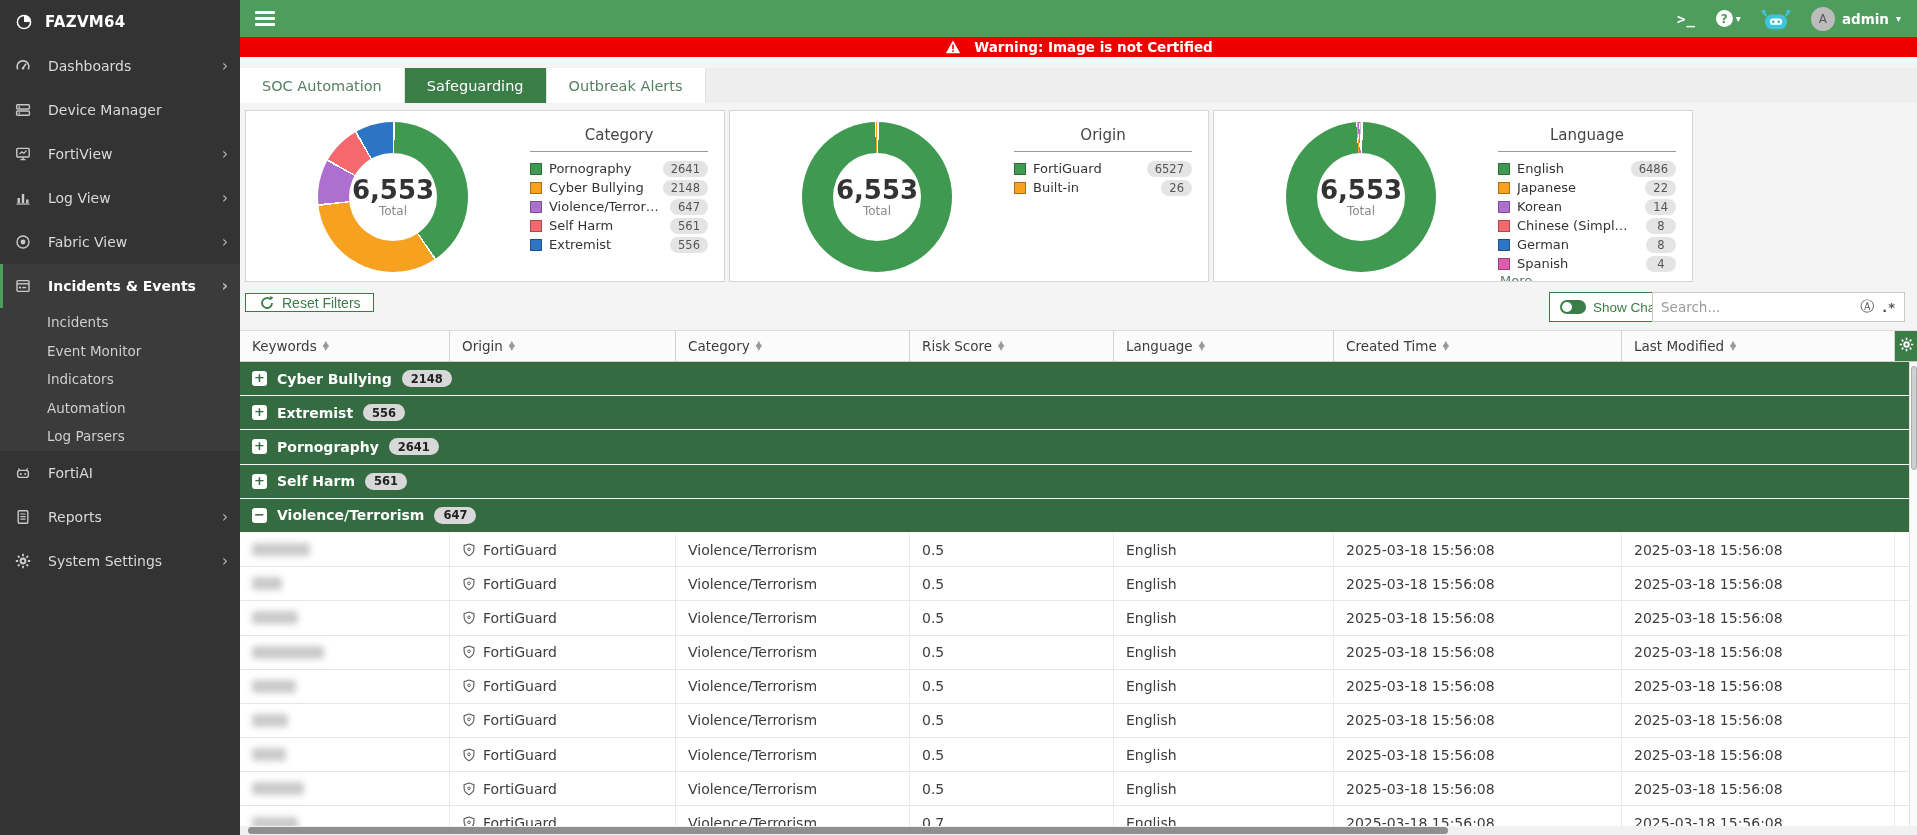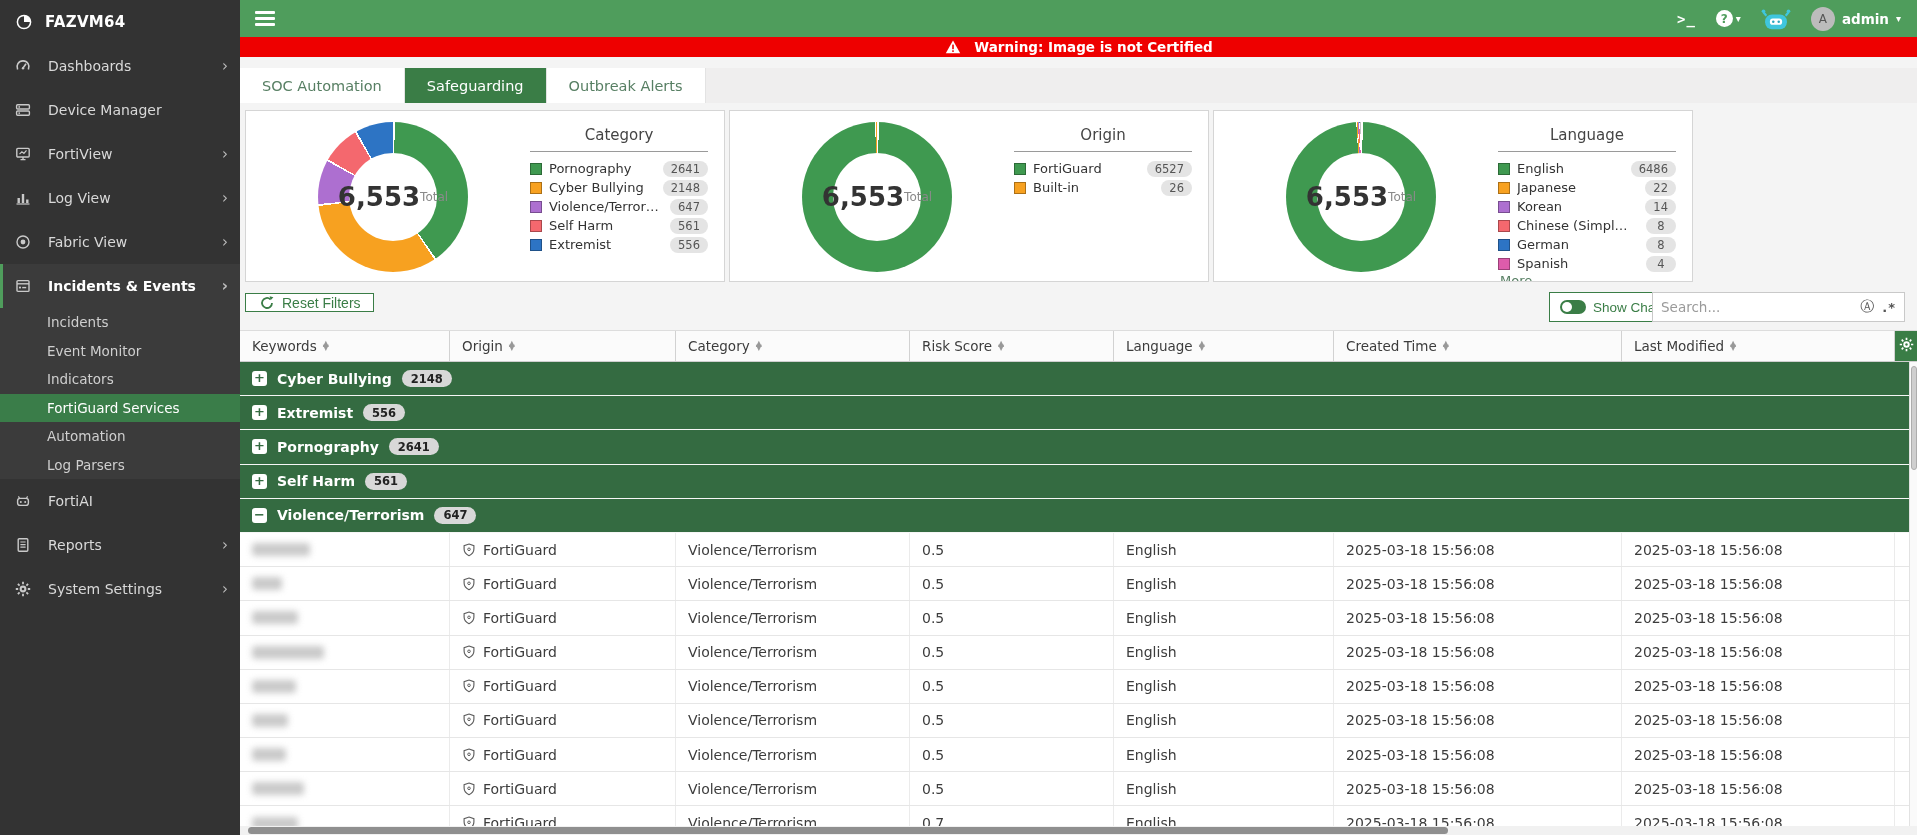--- a/index.html
+++ b/index.html
@@ -41,21 +41,21 @@
   
   .tabbar { position:absolute; left:240px; top:68px; width:1677px; height:35px; background:#efeeee; display:flex; }
   .tab { height:35px; display:flex; align-items:center; padding:0 22px; font-size:14.5px; color:#577f63; background:#fff; cursor:pointer; border-right:1px solid #e3e3e3; }
   .tab.active { background:#3a7d46; color:#fff; font-weight:normal; }
 
   
   .panel { position:absolute; top:110px; width:480px; height:172px; background:#fff; border:1px solid #d5d5d5; overflow:hidden; display:flex; }
   .donut-wrap { position:relative; width:150px; height:150px; margin:11px 0 0 72px; flex:0 0 150px; }
   .donut { position:absolute; inset:0; border-radius:50%; }
   .donut-hole { position:absolute; left:50%; top:50%; width:88px; height:88px; margin:-44px 0 0 -44px; background:#fff; border-radius:50%; }
-  .donut-center { position:absolute; inset:0; display:flex; flex-direction:row; align-items:center; justify-content:center; z-index:2; }
+  .donut-center { position:absolute; inset:0; display:flex; flex-direction:column; align-items:center; justify-content:center; z-index:2; }
   .donut-total { font-size:26px; font-weight:bold; color:#333; line-height:1.1; }
   .donut-total-label { font-size:12px; color:#8a8a8a; }
   .legend { width:178px; margin-left:auto; margin-right:16px; padding-top:15px; }
   .legend-title { text-align:center; font-size:15px; color:#444; padding-bottom:7px; border-bottom:1px solid #9a9a9a; margin-bottom:7px; }
   .legend-item { display:flex; align-items:center; height:19px; font-size:13px; color:#333; gap:7px; }
   .legend-swatch { width:12px; height:12px; flex:0 0 12px; border:1px solid rgba(0,0,0,.3); }
   .legend-label { flex:1; white-space:nowrap; overflow:hidden; text-overflow:ellipsis; max-width:112px; }
   .legend-badge { margin-left:auto; background:#e4e4e4; color:#555; font-size:11.5px; border-radius:9px; padding:1px 8px; min-width:30px; text-align:center; }
   .legend-more { font-size:13px; color:#577f63; padding-left:2px; cursor:pointer; }
 
@@ -172,21 +172,20 @@
                 <circle cx="5" cy="9.6" r="1.1" fill="currentColor"></circle>
                 <path d="M7.2 9.6h4" stroke="currentColor" stroke-width="1.4"></path>
               </svg>
             </span>
             <span class="slabel">Incidents &amp; Events</span>
             <span class="chev">›</span>
           </div>
           <div class="sub-item">Incidents</div>
           <div class="sub-item">Event Monitor</div>
           <div class="sub-item">Indicators</div>
-          <div class="sub-item selected">FortiGuard Services</div>
           <div class="sub-item">Automation</div>
           <div class="sub-item">Log Parsers</div>
         </div>
         <div class="side-item">
           <span class="sicon">
             <svg viewBox="0 0 16 16">
               <rect x="2.6" y="5.4" width="10.8" height="7" rx="2.4" fill="none" stroke="currentColor" stroke-width="1.4"></rect>
               <circle cx="5.8" cy="8.9" r="1" fill="currentColor"></circle>
               <circle cx="10.2" cy="8.9" r="1" fill="currentColor"></circle>
               <path d="M4.5 5.2L3.4 3.4M11.5 5.2l1.1-1.8" stroke="currentColor" stroke-width="1.2"></path>

